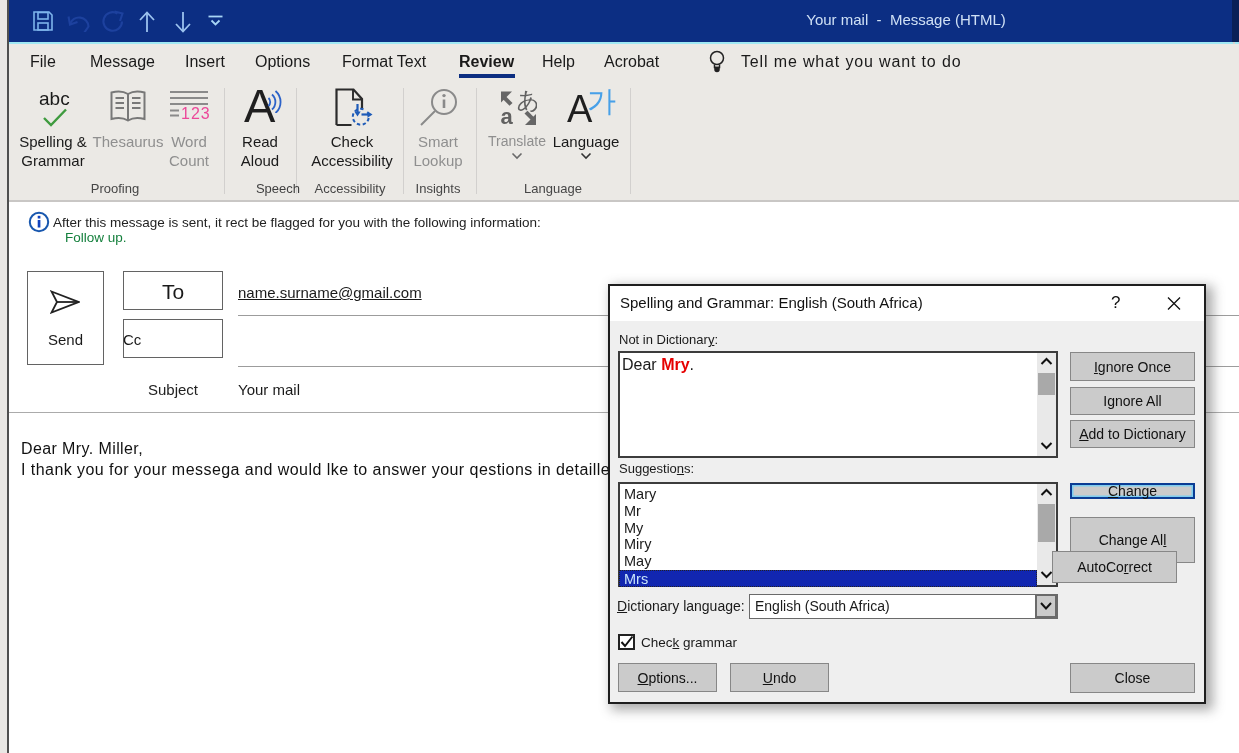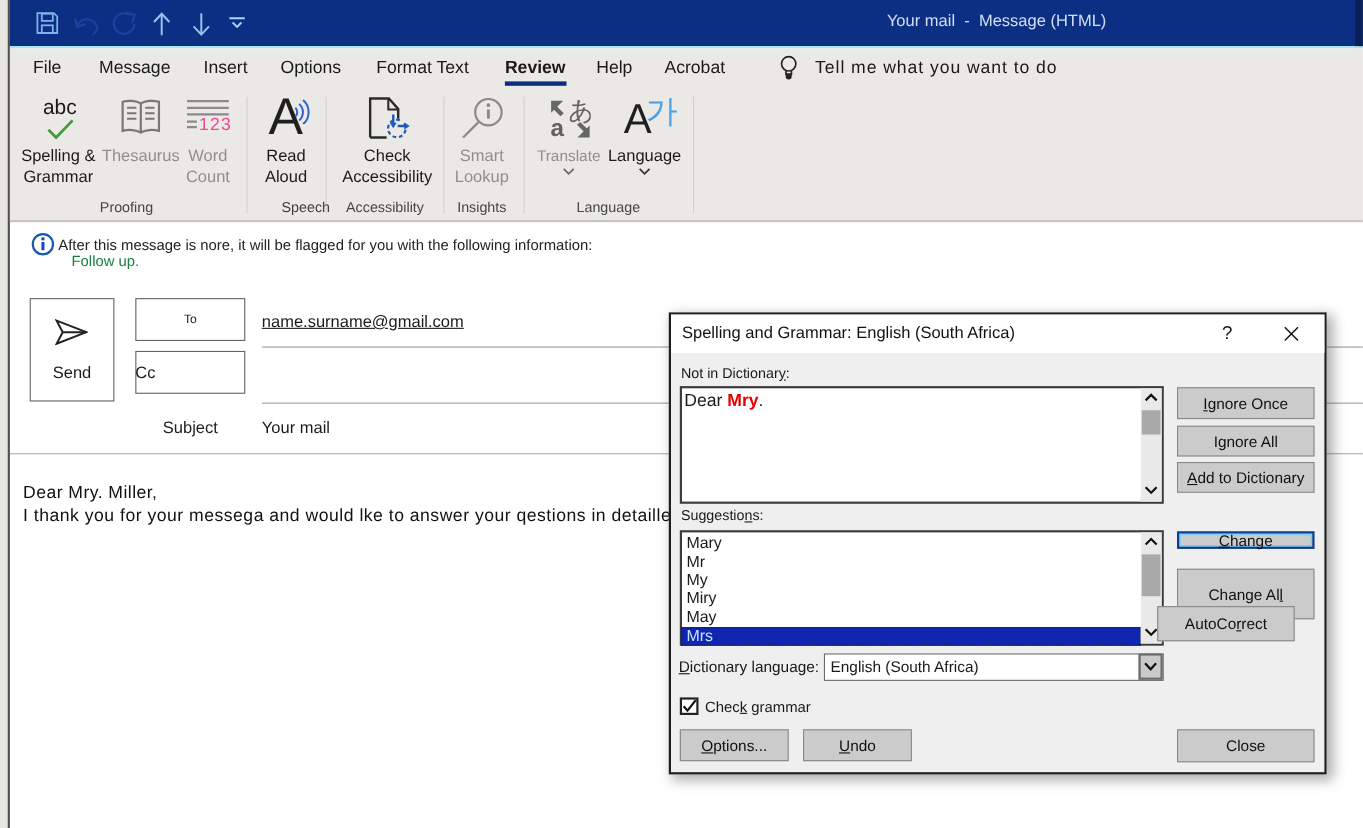--- a/index.html
+++ b/index.html
@@ -150,32 +150,32 @@
     <path d="M1.5 1.5 L6 6 L10.5 1.5"></path>
   </svg>
 <div class="abs" style="left:630px;top:88px;width:1px;height:106px;background:#d2d0ce"></div>
 <div class="abs" style="left:503px;top:181px;width:100px;text-align:center;font-size:13px;color:#464646">Language</div>
 
 <svg class="abs" style="left:28px;top:211px" width="22" height="22" viewBox="0 0 22 22">
   <circle cx="11" cy="11" r="9.2" fill="none" stroke="#1857ae" stroke-width="2"></circle>
   <rect x="9.7" y="9" width="2.7" height="7.5" fill="#1143bd"></rect>
   <rect x="9.7" y="4.8" width="2.7" height="2.7" fill="#1143bd"></rect>
 </svg>
-<div class="abs" style="left:53px;top:215px;font-size:13.5px;color:#222">After this message is nore, it will be flagged for you with the following information:</div>
+<div class="abs" style="left:53px;top:215px;font-size:13.5px;color:#222">After this message is sent, it rect be flagged for you with the following information:</div>
 <div class="abs" style="left:65px;top:230px;font-size:13.5px;color:#15803d">Follow up.</div>
 
 <div class="abs" style="left:27px;top:271px;width:77px;height:94px;border:1px solid #636363;background:#fff"></div>
 <svg class="abs" style="left:50px;top:290px" width="30" height="24" viewBox="0 0 30 24" fill="none" stroke="#222" stroke-width="1.8" stroke-linejoin="miter">
   <path d="M1.5 1.5 L28.5 12 L1.5 22.5 L7 12 Z"></path>
   <path d="M7 12 H28.5"></path>
 </svg>
 <div class="abs" style="left:27px;top:330px;width:77px;text-align:center;font-size:15px;line-height:19px">Send</div>
 
 <div class="abs" style="left:123px;top:271px;width:100px;height:39px;border:1px solid #636363;background:#fff"></div>
-<div class="abs" style="left:123px;top:282px;width:100px;text-align:center;font-size:11px;line-height:19px">To</div>
+<div class="abs" style="left:123px;top:282px;width:100px;text-align:center;font-size:21px;line-height:19px">To</div>
 <div class="abs" style="left:123px;top:319px;width:100px;height:39px;border:1px solid #636363;background:#fff"></div>
 <div class="abs" style="left:123px;top:330px;width:100px;text-align:left;font-size:15px;line-height:19px">Cc</div>
 
 <div class="abs" style="left:238px;top:284px;font-size:15px;text-decoration:underline">name.surname@gmail.com</div>
 <div class="abs" style="left:238px;top:315px;width:1001px;height:1px;background:#9c9c9c"></div>
 <div class="abs" style="left:238px;top:366px;width:1001px;height:1px;background:#9c9c9c"></div>
 
 <div class="abs" style="left:148px;top:381px;font-size:15px;color:#222">Subject</div>
 <div class="abs" style="left:238px;top:381px;font-size:15px">Your mail</div>
 

